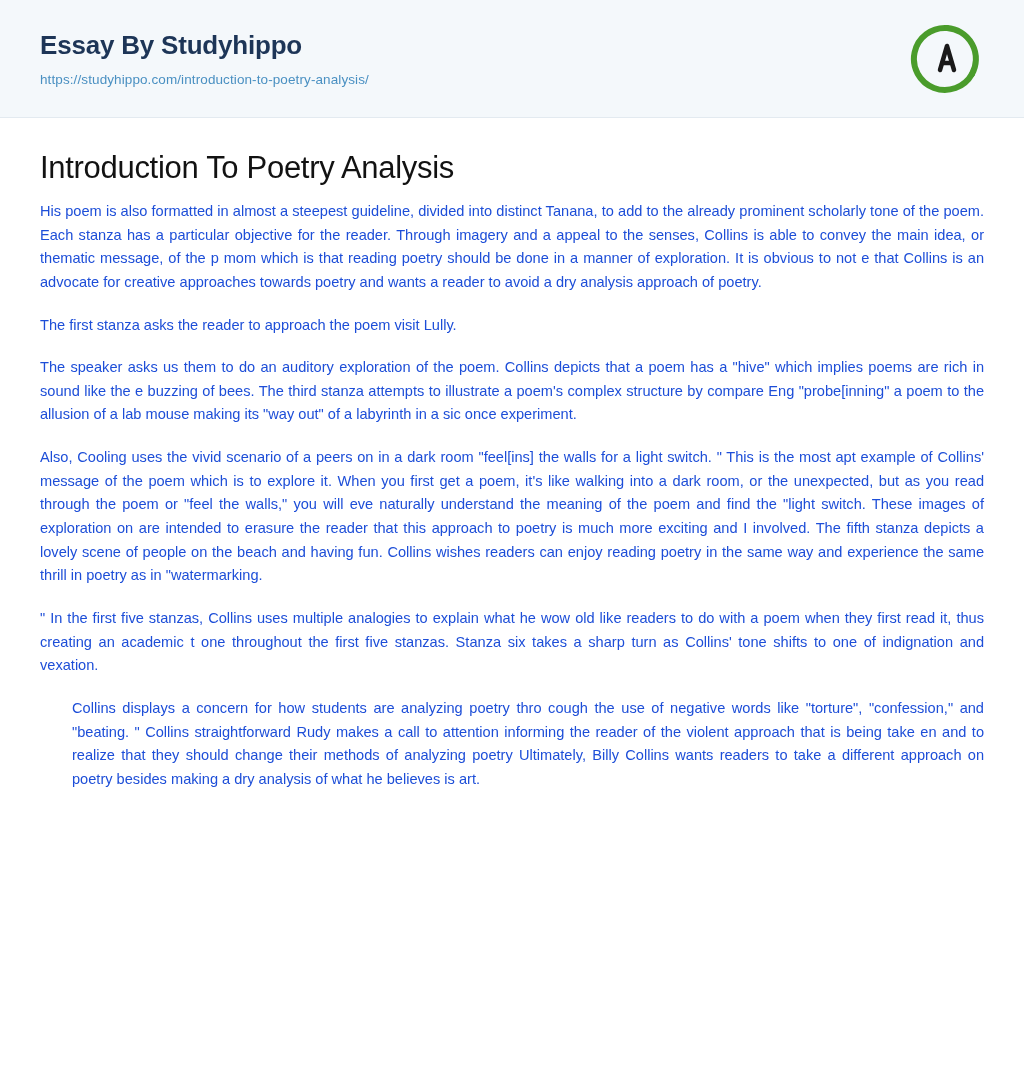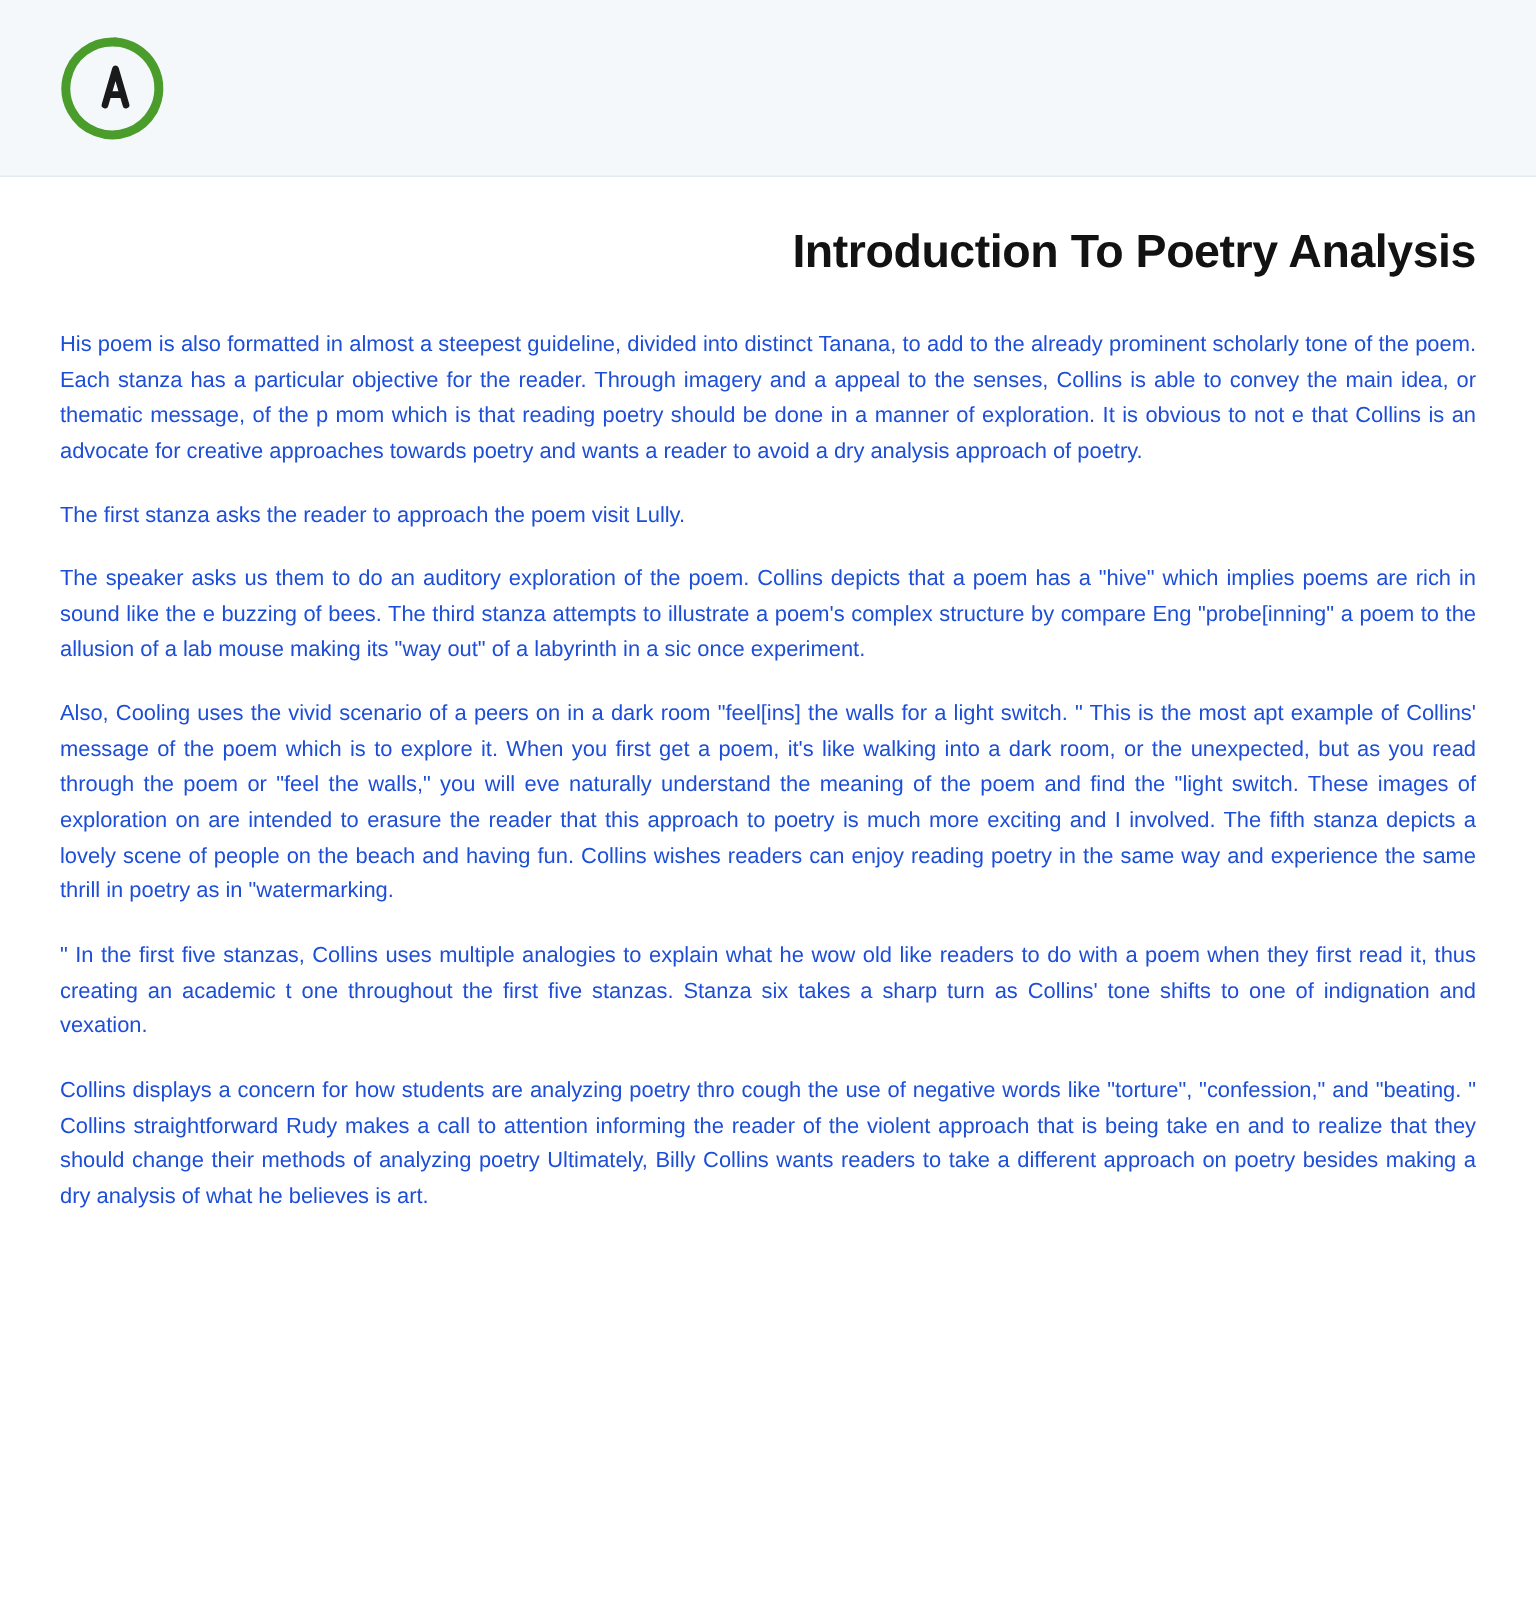--- a/index.html
+++ b/index.html
@@ -51,42 +51,45 @@
     display: flex;
     align-items: center;
     justify-content: center;
   }
   .logo svg { display: block; }
   .content {
     padding: 32px 40px 40px 40px;
   }
   h1.title {
     font-size: 31px;
-    font-weight: bold;
+    font-weight: normal;
     color: #121212;
-    margin: 0 0 33px 0;
+    margin: 0 0 14px 0;
     letter-spacing: -0.3px;
-    text-align: right;
   }
   p.para {
     font-size: 14.6px;
     line-height: 1.62;
     color: #1d4ed8;
     margin: 0 0 19px 0;
     text-align: justify;
     text-justify: inter-word;
   }
-  p.para:last-child { margin-bottom: 0; }
+  p.para:last-child { margin-bottom: 0; margin-left: 32px; }
 </style>
 </head>
 <body>
 
 <div class="page">
 
   <div class="header">
+    <div class="header-left">
+      <div class="brand">Essay By Studyhippo</div>
+      <a class="brand-url" href="#">https://studyhippo.com/introduction-to-poetry-analysis/</a>
+    </div>
     <div class="logo">
       <svg width="74" height="74" viewBox="0 0 74 74" aria-hidden="true">
         <path d="M37 6 A31 31 0 1 0 62 52" fill="none" stroke="#4a9c2b" stroke-width="6" stroke-linecap="round"></path>
         <path d="M37 6 A31 31 0 0 1 62 52" fill="none" stroke="#4a9c2b" stroke-width="6" stroke-linecap="round"></path>
         <path d="M30 48 L37 24 L44 48" fill="none" stroke="#1a1a1a" stroke-width="4.5" stroke-linejoin="round" stroke-linecap="round"></path>
         <path d="M32.5 41 L41.5 41" fill="none" stroke="#1a1a1a" stroke-width="4.5" stroke-linecap="round"></path>
       </svg>
     </div>
   </div>
 

